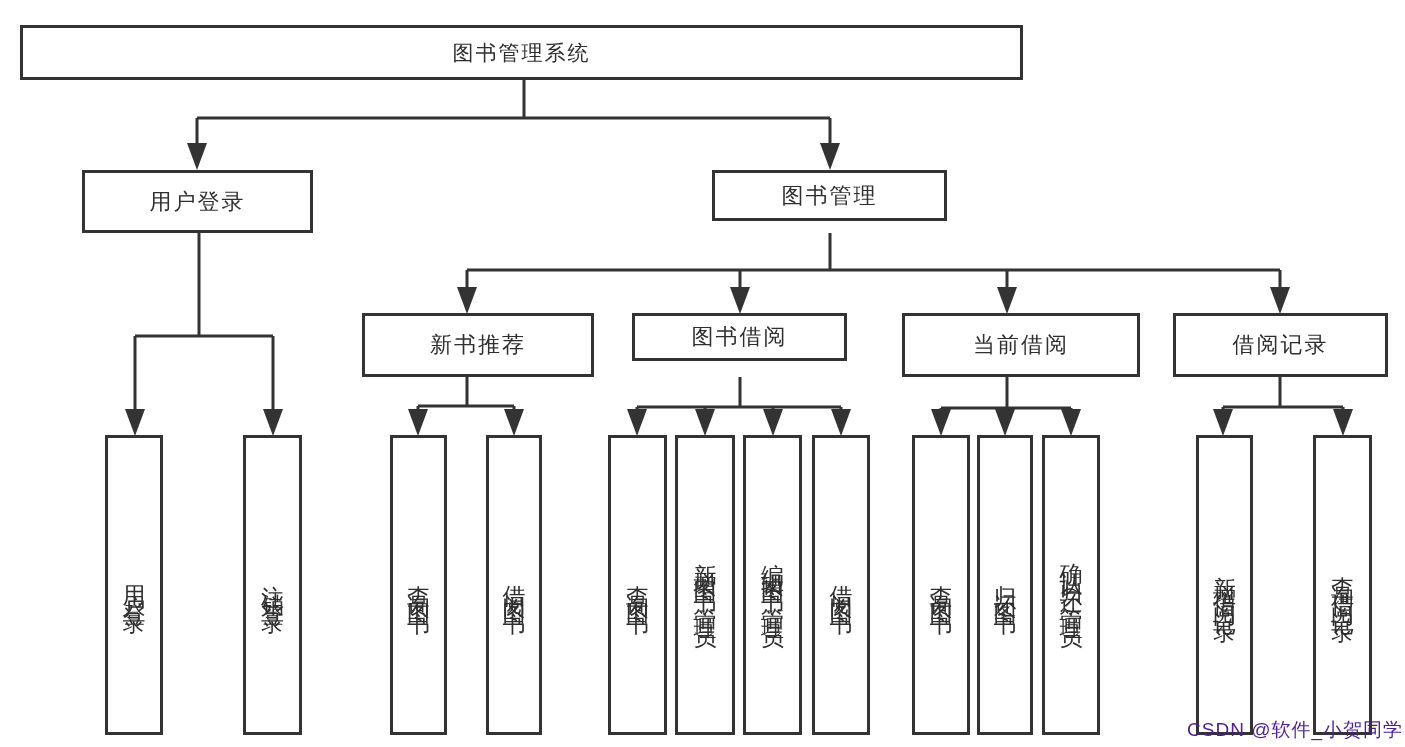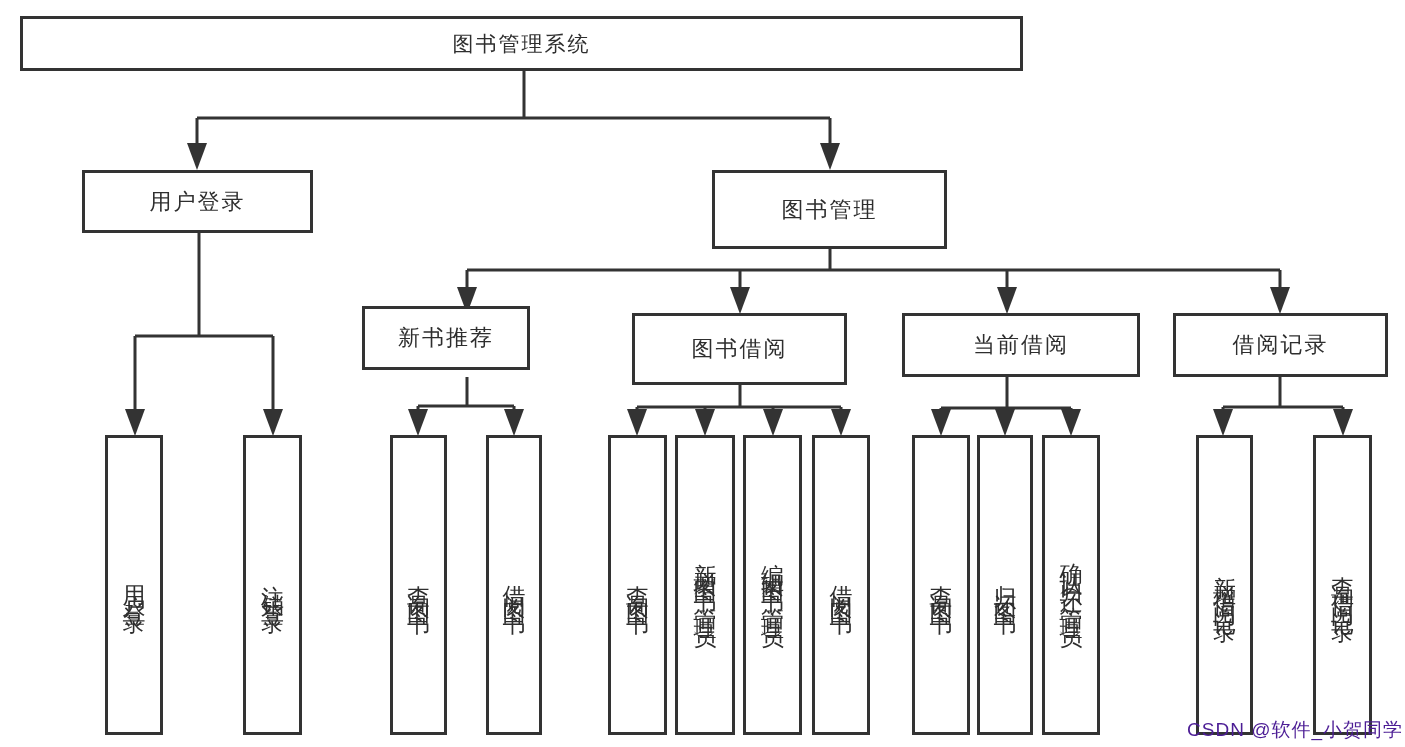--- a/index.html
+++ b/index.html
@@ -91,35 +91,35 @@
       <polygon points="763,409 783,409 773,436"></polygon>
       <polygon points="831,409 851,409 841,436"></polygon>
       <polygon points="931,409 951,409 941,436"></polygon>
       <polygon points="995,409 1015,409 1005,436"></polygon>
       <polygon points="1061,409 1081,409 1071,436"></polygon>
       <polygon points="1213,409 1233,409 1223,436"></polygon>
       <polygon points="1333,409 1353,409 1343,436"></polygon>
     </g>
   </svg>
 
-  <div class="node" style="left:20px; top:16px; width:1003px; height:55px;">
+  <div class="node" style="left:20px; top:25px; width:1003px; height:55px;">
     <span class="h-label root-label">图书管理系统</span>
   </div>
 
   <div class="node" style="left:82px; top:170px; width:231px; height:63px;">
     <span class="h-label">用户登录</span>
   </div>
-  <div class="node" style="left:712px; top:170px; width:235px; height:79px;">
+  <div class="node" style="left:712px; top:170px; width:235px; height:51px;">
     <span class="h-label">图书管理</span>
   </div>
 
-  <div class="node" style="left:362px; top:306px; width:168px; height:64px;">
+  <div class="node" style="left:362px; top:313px; width:232px; height:64px;">
     <span class="h-label">新书推荐</span>
   </div>
-  <div class="node" style="left:632px; top:313px; width:215px; height:72px;">
+  <div class="node" style="left:632px; top:313px; width:215px; height:48px;">
     <span class="h-label">图书借阅</span>
   </div>
   <div class="node" style="left:902px; top:313px; width:238px; height:64px;">
     <span class="h-label">当前借阅</span>
   </div>
   <div class="node" style="left:1173px; top:313px; width:215px; height:64px;">
     <span class="h-label">借阅记录</span>
   </div>
 
   <div class="node leaf" style="left:105px; top:435px; width:58px; height:300px;">

